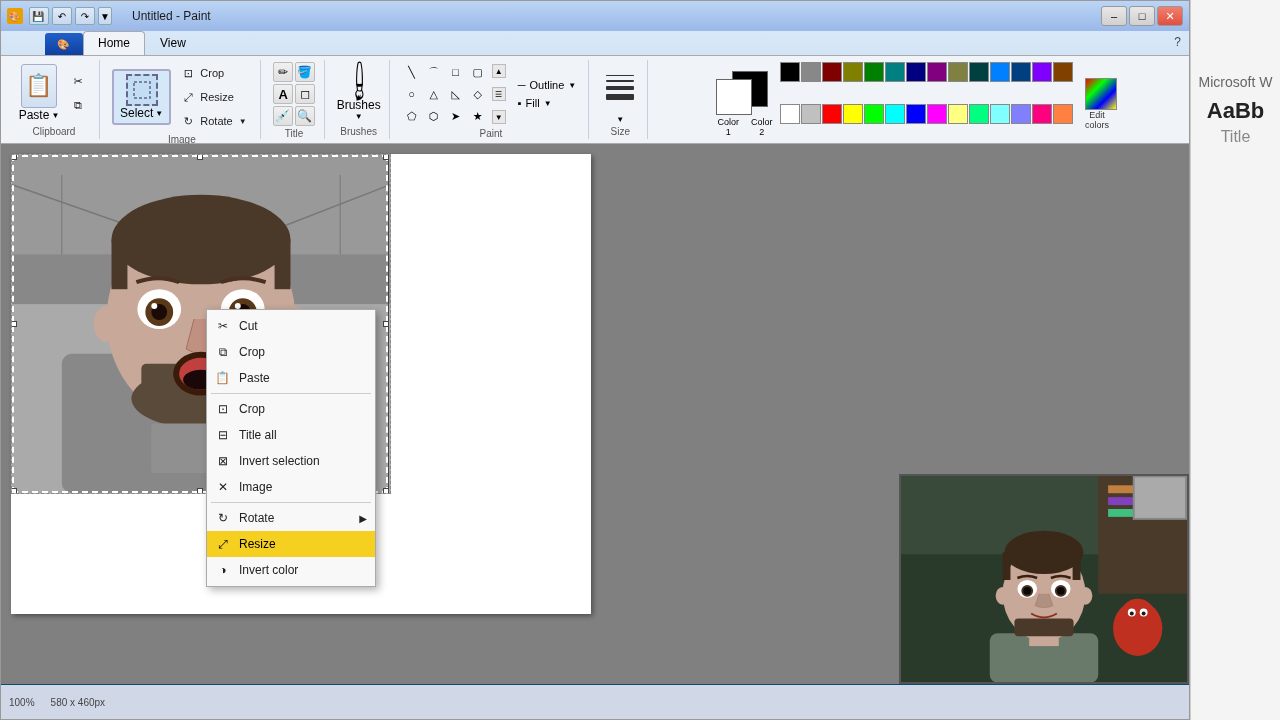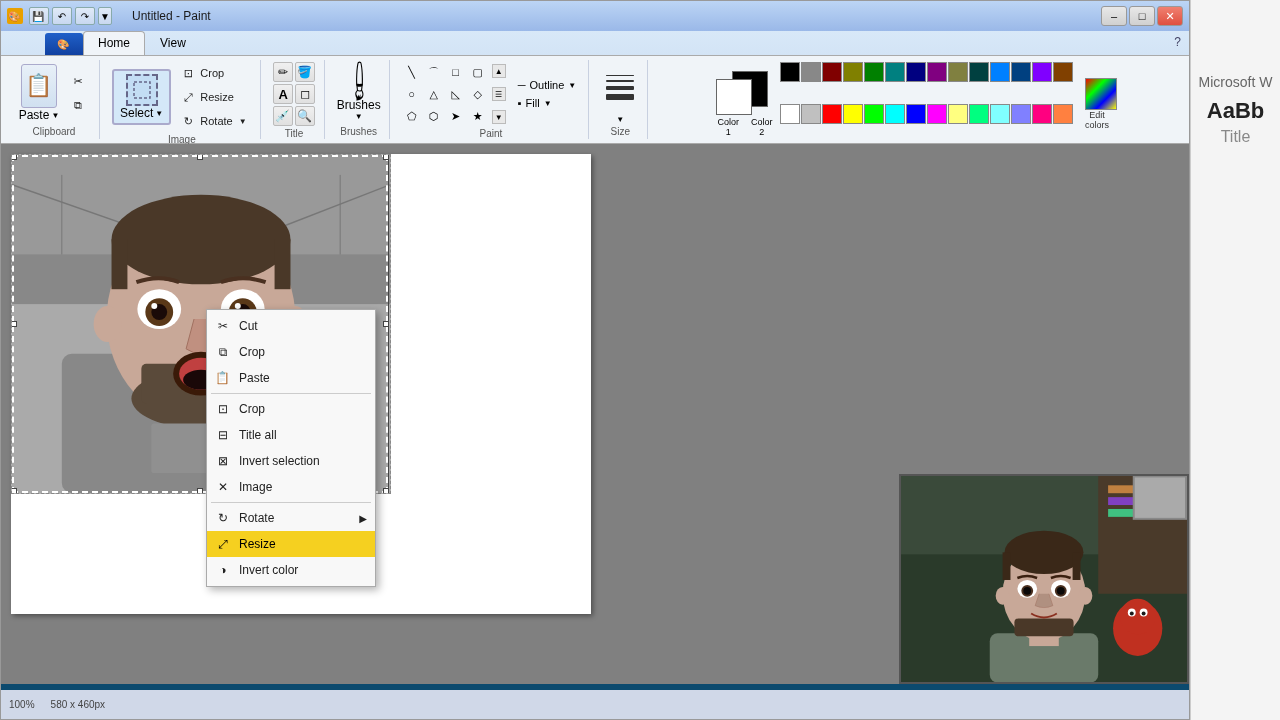--- a/index.html
+++ b/index.html
@@ -394,21 +394,21 @@
       font-weight: bold;
       color: #333;
       margin-bottom: 4px;
     }
     .word-label { font-size: 16px; color: #888; }
 
     
     #status-bar {
       height: 35px;
       background: #d0d8e8;
-      border-top: 6px solid #0c4a6e;
+      border-top: 1px solid #0c4a6e;
       display: flex;
       align-items: center;
       padding: 12px 8px;
       font-size: 10px;
       color: #444;
       gap: 16px;
     }
 
     
     .face-svg { position: absolute; top: 0; left: 0; width: 100%; height: 100%; }

